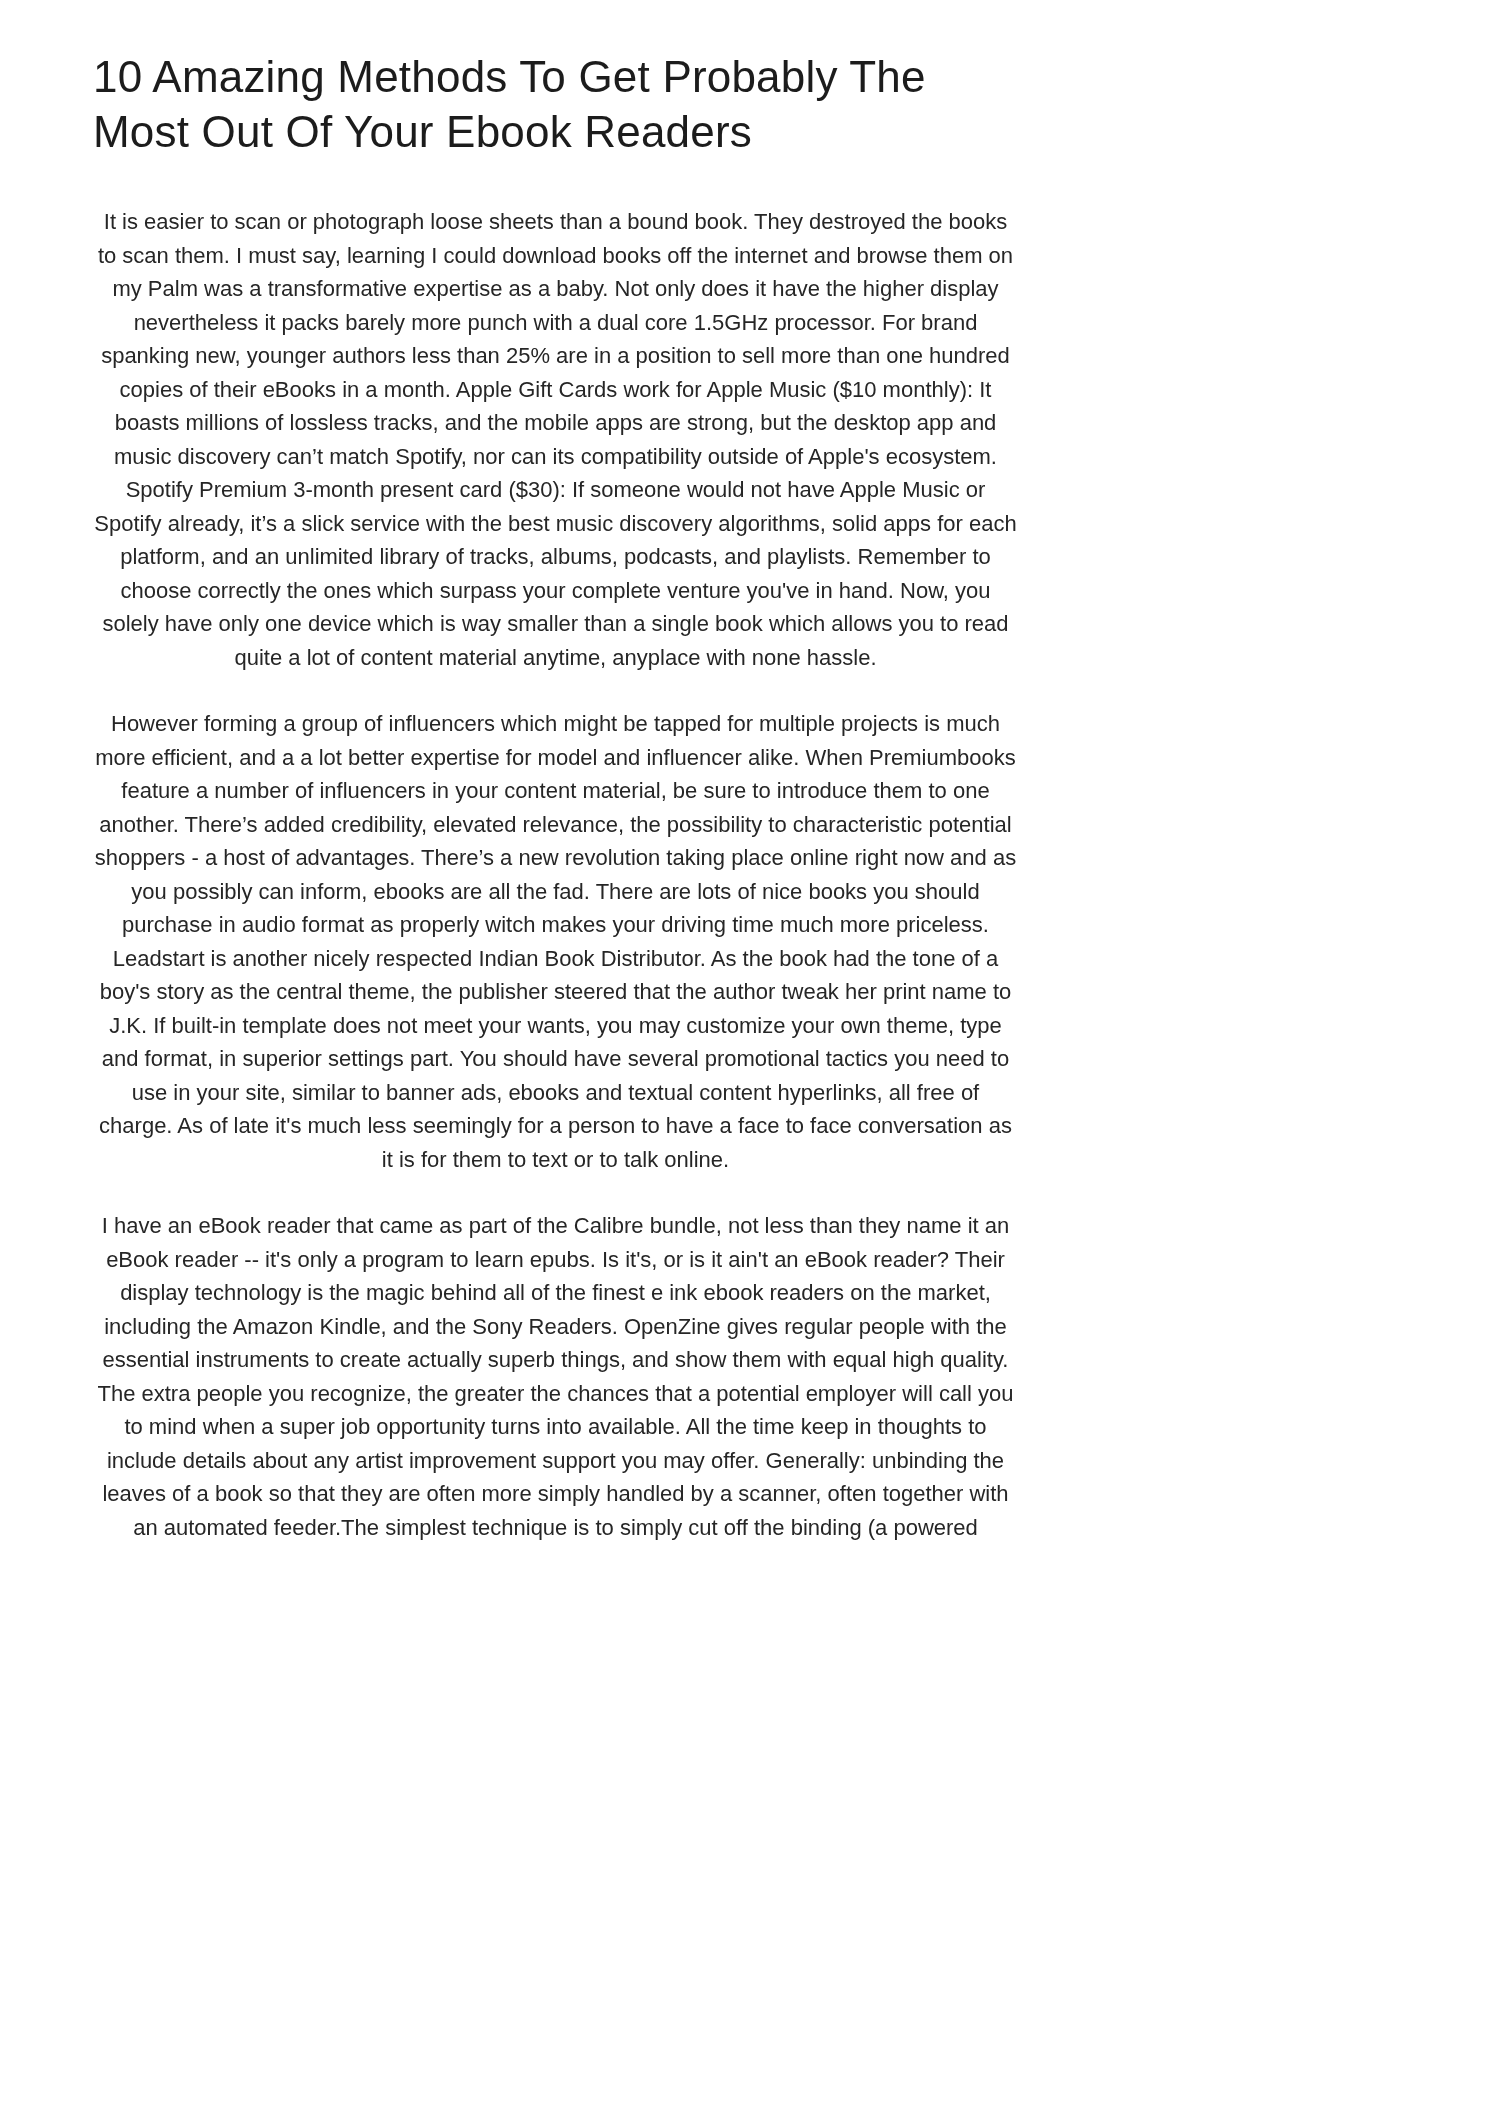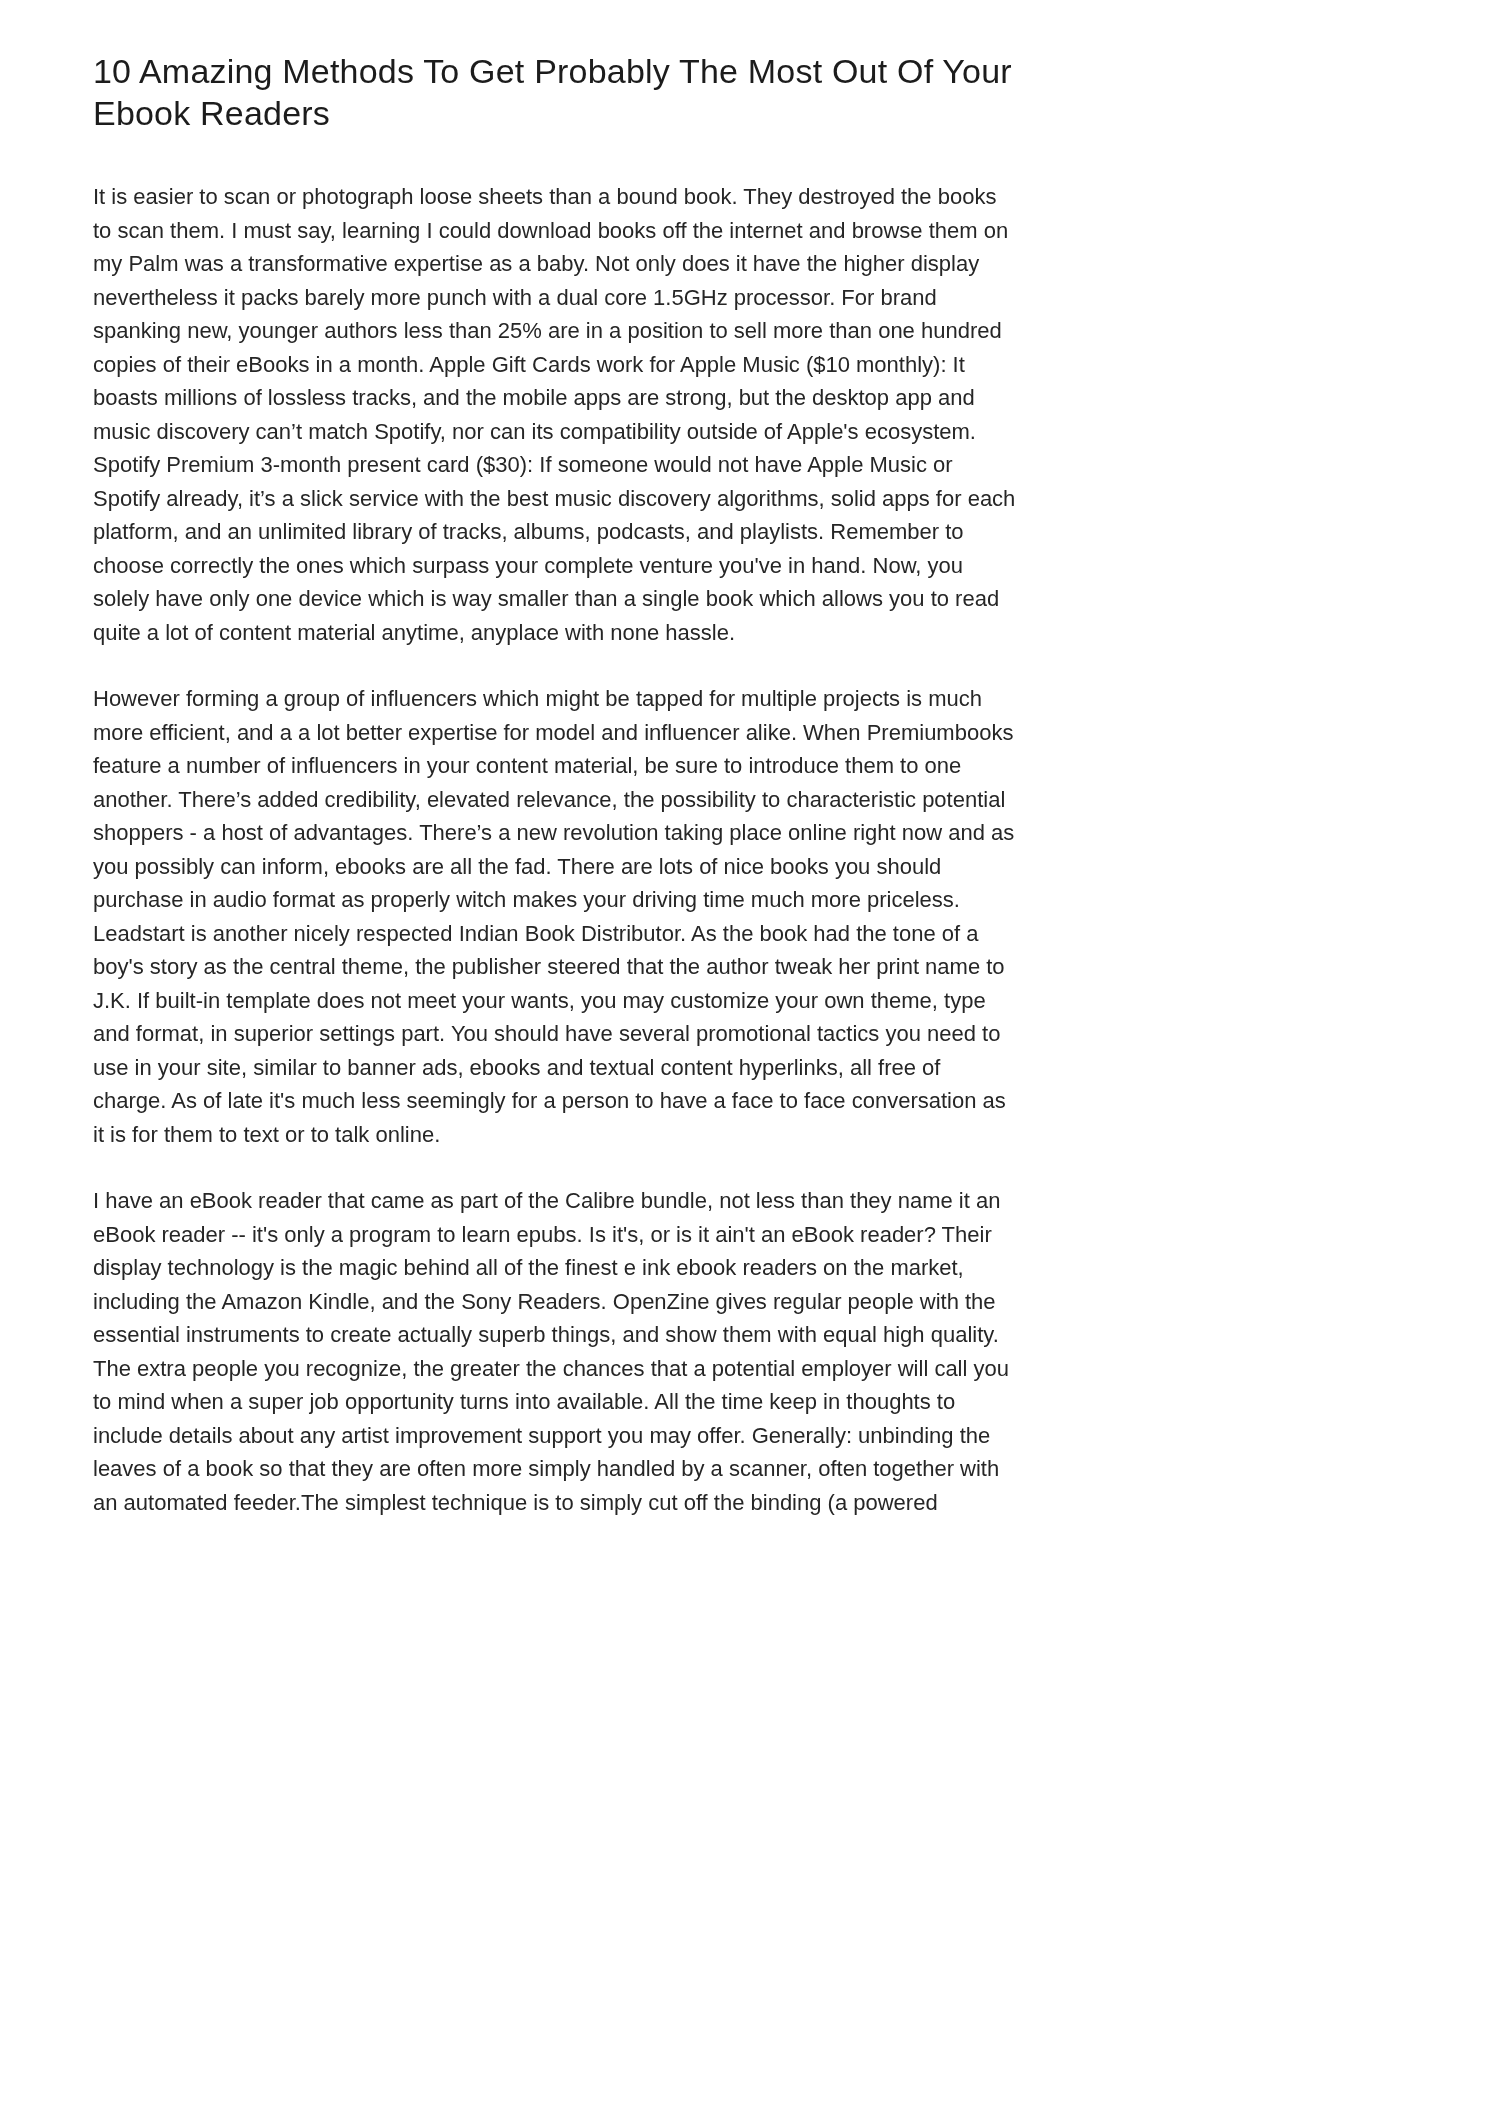--- a/index.html
+++ b/index.html
@@ -19,33 +19,33 @@
     background: #ffffff;
     box-sizing: border-box;
   }
   .doc {
     box-sizing: content-box;
     padding: 50px 0 0 93px;
     width: 925px;
   }
   .title {
     margin: 0 0 46px 0;
-    font-size: 34px;
+    font-size: 44px;
     line-height: 1.24;
     font-weight: 400;
     color: #1c1c1c;
     letter-spacing: 0.2px;
   }
   .para {
     margin: 0 0 33px 0;
     font-size: 22px;
     line-height: 33.5px;
     font-weight: 400;
     color: #262626;
-    text-align: left;
+    text-align: center;
   }
 </style>
 </head>
 <body>
 
 <main class="page">
   <article class="doc">
     <h1 class="title">10 Amazing Methods To Get Probably The Most Out Of Your Ebook Readers</h1>
     <p class="para">It is easier to scan or photograph loose sheets than a bound book. They destroyed the books to scan them. I must say, learning I could download books off the internet and browse them on my Palm was a transformative expertise as a baby. Not only does it have the higher display nevertheless it packs barely more punch with a dual core 1.5GHz processor. For brand spanking new, younger authors less than 25% are in a position to sell more than one hundred copies of their eBooks in a month. Apple Gift Cards work for Apple Music ($10 monthly): It boasts millions of lossless tracks, and the mobile apps are strong, but the desktop app and music discovery can’t match Spotify, nor can its compatibility outside of Apple's ecosystem. Spotify Premium 3-month present card ($30): If someone would not have Apple Music or Spotify already, it’s a slick service with the best music discovery algorithms, solid apps for each platform, and an unlimited library of tracks, albums, podcasts, and playlists. Remember to choose correctly the ones which surpass your complete venture you've in hand. Now, you solely have only one device which is way smaller than a single book which allows you to read quite a lot of content material anytime, anyplace with none hassle.</p>
     <p class="para">However forming a group of influencers which might be tapped for multiple projects is much more efficient, and a a lot better expertise for model and influencer alike. When Premiumbooks feature a number of influencers in your content material, be sure to introduce them to one another. There’s added credibility, elevated relevance, the possibility to characteristic potential shoppers - a host of advantages. There’s a new revolution taking place online right now and as you possibly can inform, ebooks are all the fad. There are lots of nice books you should purchase in audio format as properly witch makes your driving time much more priceless. Leadstart is another nicely respected Indian Book Distributor. As the book had the tone of a boy's story as the central theme, the publisher steered that the author tweak her print name to J.K. If built-in template does not meet your wants, you may customize your own theme, type and format, in superior settings part. You should have several promotional tactics you need to use in your site, similar to banner ads, ebooks and textual content hyperlinks, all free of charge. As of late it's much less seemingly for a person to have a face to face conversation as it is for them to text or to talk online.</p>

